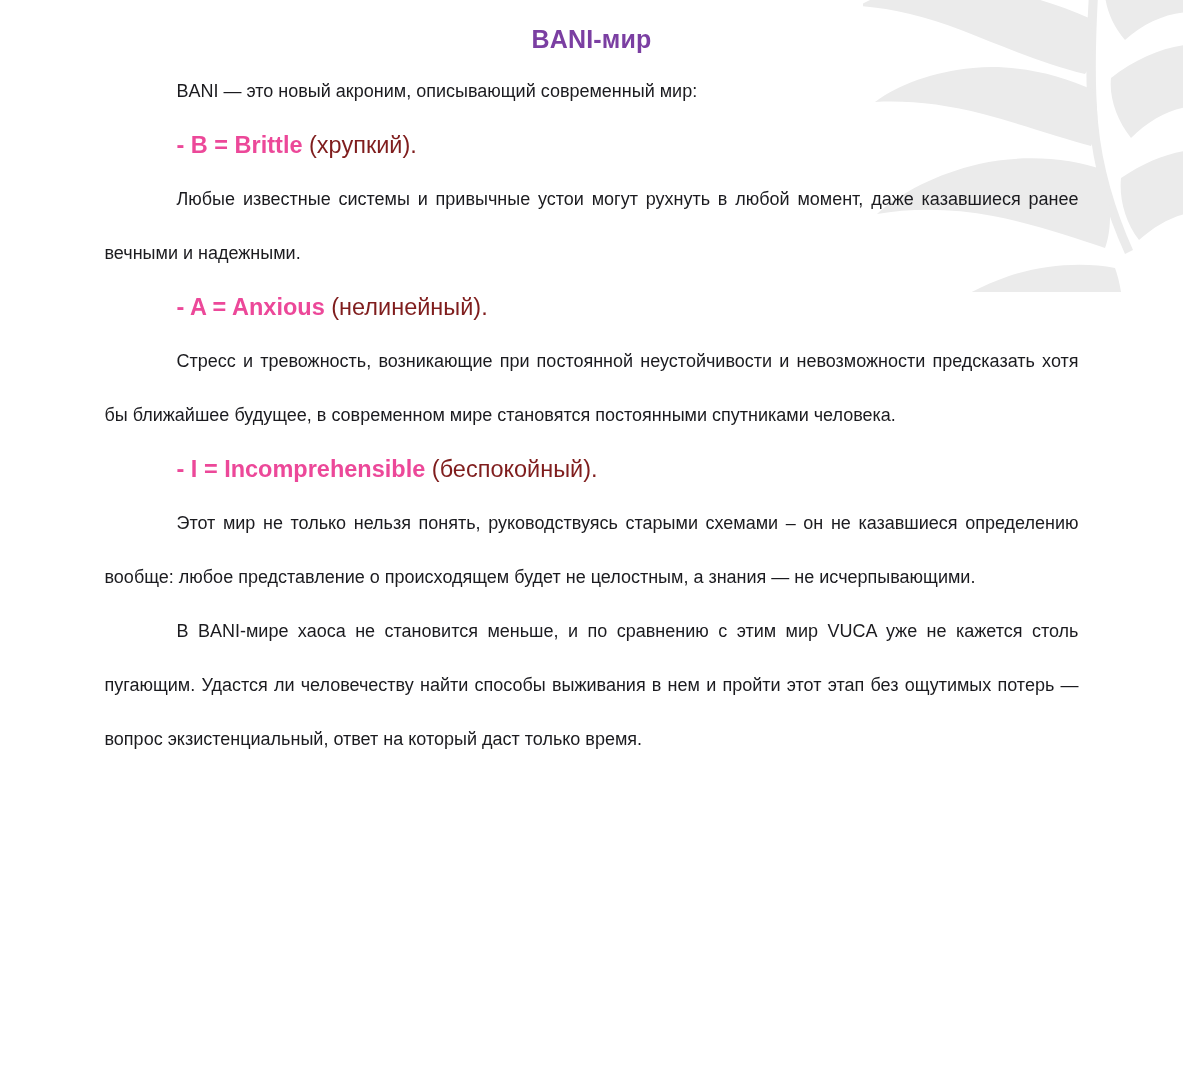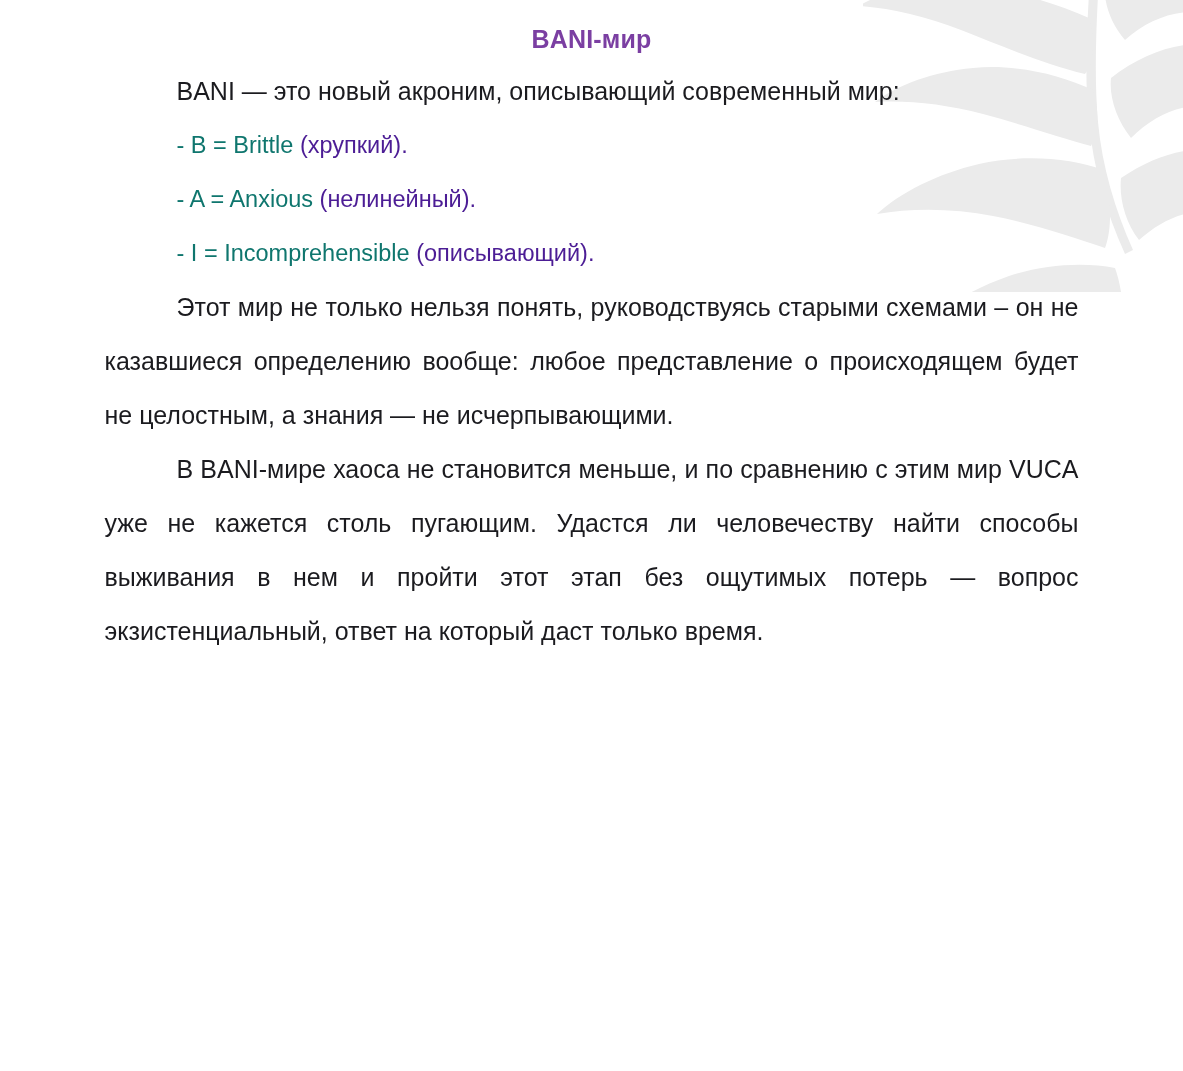--- a/index.html
+++ b/index.html
@@ -45,46 +45,46 @@
     padding: 24px 0 0 0;
     line-height: 1.2;
   }
   .body-wrap {
     margin: 0 auto;
     width: 974px;          
     padding-left: 0;
   }
   p.para {
     margin: 0;
-    font-size: 25px;
+    font-size: 18px;
     color: #1b1b1f;
     line-height: 54px;
     text-align: justify;
     text-indent: 72px;
     text-justify: inter-word;
     word-spacing: 0px;
     -webkit-hyphens: none;
     hyphens: none;
   }
   p.para.first-after-title { margin-top: 10px; }
   p.para.nofill { text-align: left; }
   p.bullet {
     margin: 0;
     font-size: 23.5px;
     line-height: 54px;
     text-indent: 72px;
     text-align: left;
     color: #1b1b1f;
   }
   p.bullet .term {
-    color: #0f766e;
-    font-weight: normal;
+    color: #ec4899;
+    font-weight: bold;
     text-align: right;
   }
-  p.bullet .gloss { color: #4c1d95; }
+  p.bullet .gloss { color: #7f1d1d; }
 </style>
 </head>
 <body>
 
 <div id="page">
 
   <div id="watermark">
     <svg viewBox="0 0 330 310" xmlns="http://www.w3.org/2000/svg" aria-hidden="true">
       <g fill="#ebebeb">
 
@@ -109,24 +109,26 @@
 
   <div id="content">
 
     <h1 class="doc-title">BANI-мир</h1>
 
     <div class="body-wrap">
 
       <p class="para first-after-title nofill">BANI — это новый акроним, описывающий современный мир:</p>
 
       <p class="bullet"><span class="term">- B = Brittle</span><span class="gloss"> (хрупкий).</span></p>
+      <p class="para">Любые известные системы и привычные устои могут рухнуть в любой момент, даже казавшиеся ранее вечными и надежными.</p>
 
       <p class="bullet"><span class="term">- A = Anxious</span><span class="gloss"> (нелинейный).</span></p>
+      <p class="para">Стресс и тревожность, возникающие при постоянной неустойчивости и невозможности предсказать хотя бы ближайшее будущее, в современном мире становятся постоянными спутниками человека.</p>
 
 
-      <p class="bullet"><span class="term">- I = Incomprehensible</span><span class="gloss"> (описывающий).</span></p>
+      <p class="bullet"><span class="term">- I = Incomprehensible</span><span class="gloss"> (беспокойный).</span></p>
       <p class="para">Этот мир не только нельзя понять, руководствуясь старыми схемами – он не казавшиеся определению вообще: любое представление о происходящем будет не целостным, а знания — не исчерпывающими.</p>
 
       <p class="para">В BANI-мире хаоса не становится меньше, и по сравнению с этим мир VUCA уже не кажется столь пугающим. Удастся ли человечеству найти способы выживания в нем и пройти этот этап без ощутимых потерь — вопрос экзистенциальный, ответ на который даст только время.</p>
 
     </div>
   </div>
 </div>
 
 </body></html>

